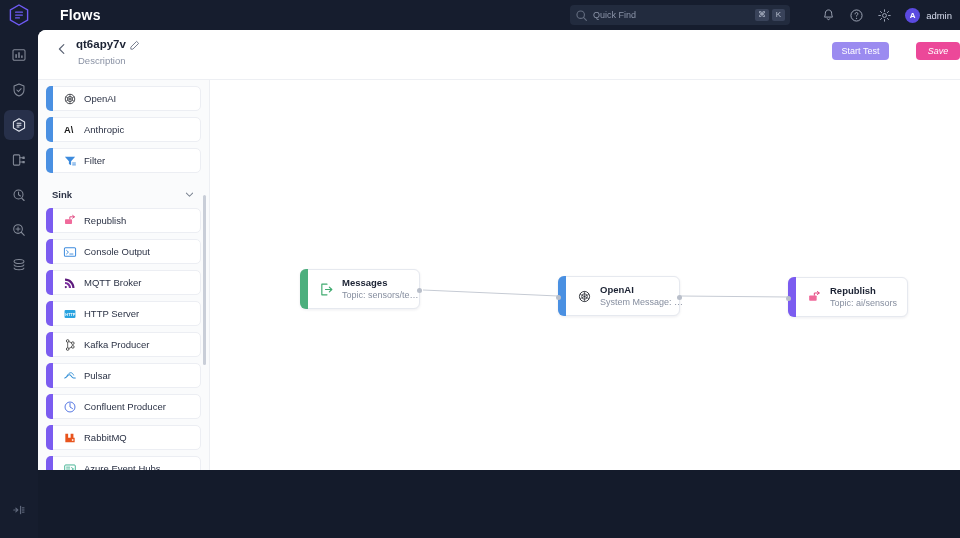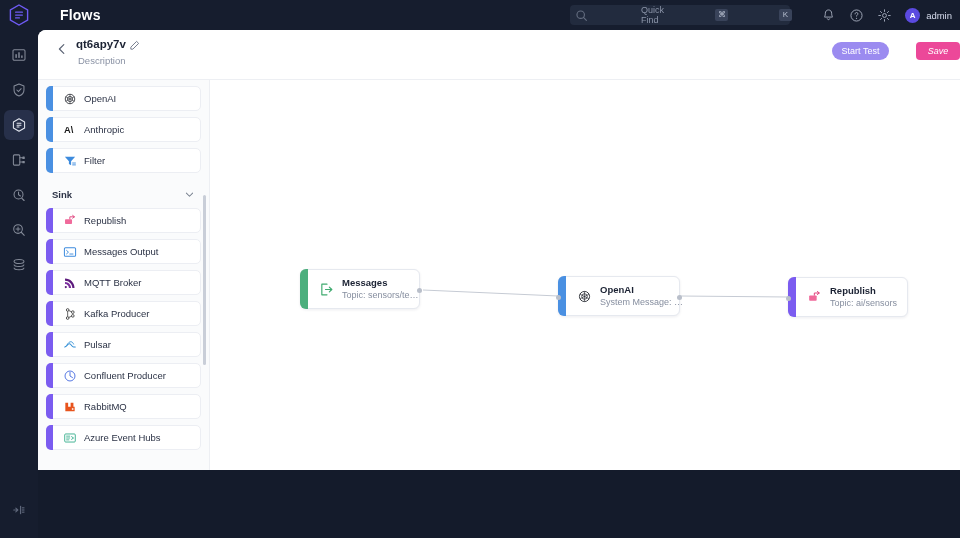--- a/index.html
+++ b/index.html
@@ -20,21 +20,20 @@
     width: 38px; display: flex; align-items: center; justify-content: center;
   }
   .brand-title {
     color: #ffffff; font-size: 14px; font-weight: bold; letter-spacing: .2px;
     margin-left: 22px;
   }
   .quickfind {
     position: absolute; left: 570px; top: 5px; width: 220px; height: 20px;
     background: #222b3e; border-radius: 4px; display: flex; align-items: center;
     padding: 0 5px;
-    gap: 48px;
   }
   .qf-icon { width: 13px; height: 13px; flex: 0 0 13px; opacity: .55; }
   .qf-text { color: #8b94a8; font-size: 9px; margin-left: 5px; flex: 1; }
   .kbd {
     background: #39435a; color: #b7bfd0; font-size: 8px; border-radius: 2px;
     padding: 1px 3px; margin-left: 3px; line-height: 10px; min-width: 13px;
     text-align: center;
   }
   .top-icons {
     position: absolute; right: 8px; top: 0; height: 30px;
@@ -84,21 +83,21 @@
   .edit-pencil { position: absolute; left: 91px; top: 10px; width: 11px; height: 11px; }
   .flow-desc {
     position: absolute; left: 40px; top: 25px; font-size: 9.5px; color: #8a92a4;
   }
   .btn {
     position: absolute; top: 12px; height: 18px; border-radius: 4px;
     font-size: 9px; color: #fff; display: flex; align-items: center;
     justify-content: center; border: none; cursor: pointer;
     font-family: "Liberation Sans", sans-serif;
   }
-  .btn-test { right: 71px; width: 57px; background: #9b8bf0; border-radius: 9px; }
+  .btn-test { right: 71px; width: 57px; background: #9b8bf0; }
   .btn-save { right: 0; width: 44px; background: #ec4899; font-style: italic; }
 
   
   .palette {
     position: absolute; left: 0; top: 50px; width: 172px; height: 458px;
     background: #fafbfc; border-right: 1px solid #edeff3; overflow: hidden;
   }
   .palette-inner { padding: 6px 8px 0 8px; }
   .node-item {
     position: relative; height: 25px; margin-bottom: 6px; background: #fff;
@@ -313,30 +312,38 @@
             </svg>
             <span class="node-label">Republish</span>
           </div>
           <div class="node-item">
             <div class="accent" style="background:#7b5cf0;"></div>
             <svg class="node-ico" viewBox="0 0 18 18">
               <rect x="1.8" y="3.4" width="14.4" height="11.2" rx="1.4" fill="none" stroke="#3d8bdd" stroke-width="1.3"></rect>
               <path d="M4.6 7 7 9.2l-2.4 2.2" fill="none" stroke="#3d8bdd" stroke-width="1.2" stroke-linecap="round" stroke-linejoin="round"></path>
               <path d="M8.8 11.6h4" stroke="#3d8bdd" stroke-width="1.2" stroke-linecap="round"></path>
             </svg>
-            <span class="node-label">Messages Output</span>
+            <span class="node-label">Console Output</span>
           </div>
           <div class="node-item">
             <div class="accent" style="background:#7b5cf0;"></div>
             <svg class="node-ico" viewBox="0 0 18 18">
               <path d="M2.6 3.2c6.8 0 12.2 5.4 12.2 12.2h-2.8c0-5.2-4.2-9.4-9.4-9.4z" fill="#5d1a7c"></path>
               <path d="M2.6 7.6c4.4 0 7.8 3.6 7.8 7.8H7.6c0-2.8-2.2-5-5-5z" fill="#7b2d9e"></path>
               <circle cx="3.6" cy="14.2" r="1.4" fill="#5d1a7c"></circle>
             </svg>
             <span class="node-label">MQTT Broker</span>
+          </div>
+          <div class="node-item">
+            <div class="accent" style="background:#7b5cf0;"></div>
+            <svg class="node-ico" viewBox="0 0 18 18">
+              <rect x="2" y="3.8" width="14" height="10.4" rx="1.4" fill="#29a3e0"></rect>
+              <text x="3" y="11.2" font-family="Liberation Sans, sans-serif" font-size="5" font-weight="bold" fill="#fff">HTTP</text>
+            </svg>
+            <span class="node-label">HTTP Server</span>
           </div>
           <div class="node-item">
             <div class="accent" style="background:#7b5cf0;"></div>
             <svg class="node-ico" viewBox="0 0 18 18">
               <circle cx="6" cy="3.8" r="1.7" fill="none" stroke="#3b3b3b" stroke-width="1.1"></circle>
               <circle cx="6" cy="14.2" r="1.7" fill="none" stroke="#3b3b3b" stroke-width="1.1"></circle>
               <circle cx="12.6" cy="6.6" r="1.7" fill="none" stroke="#3b3b3b" stroke-width="1.1"></circle>
               <circle cx="12.6" cy="11.4" r="1.7" fill="none" stroke="#3b3b3b" stroke-width="1.1"></circle>
               <path d="M7.4 4.6 11.2 6.2M7.4 13.4 11.2 11.8M6 5.5v7" stroke="#3b3b3b" stroke-width="1"></path>
             </svg>

